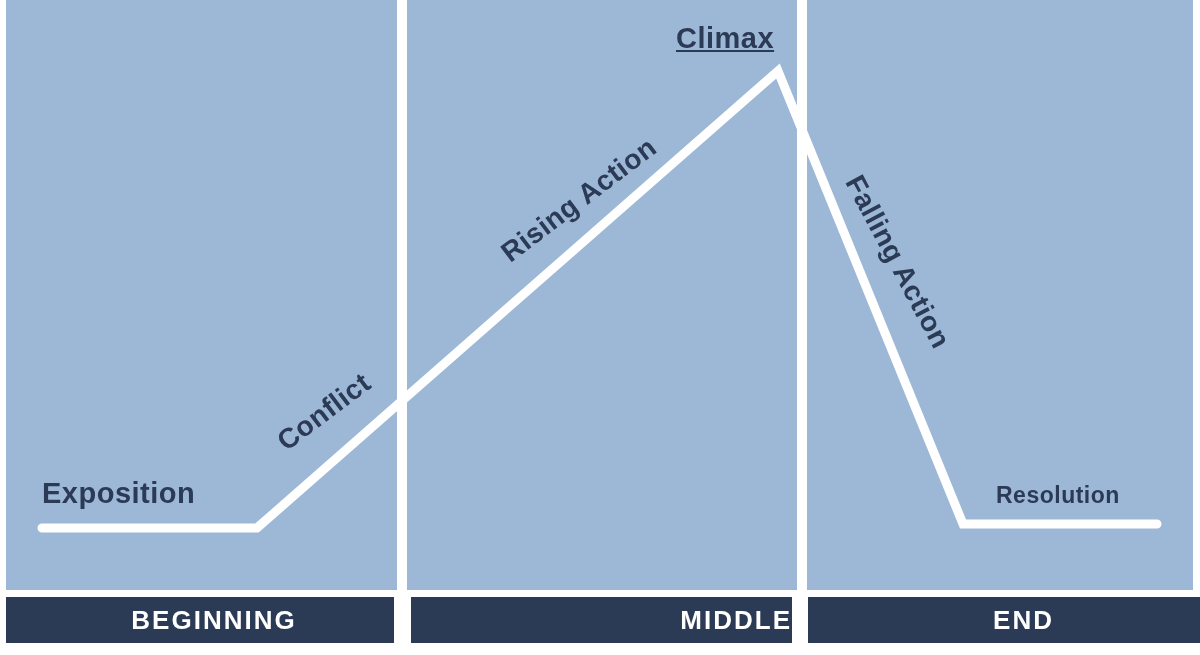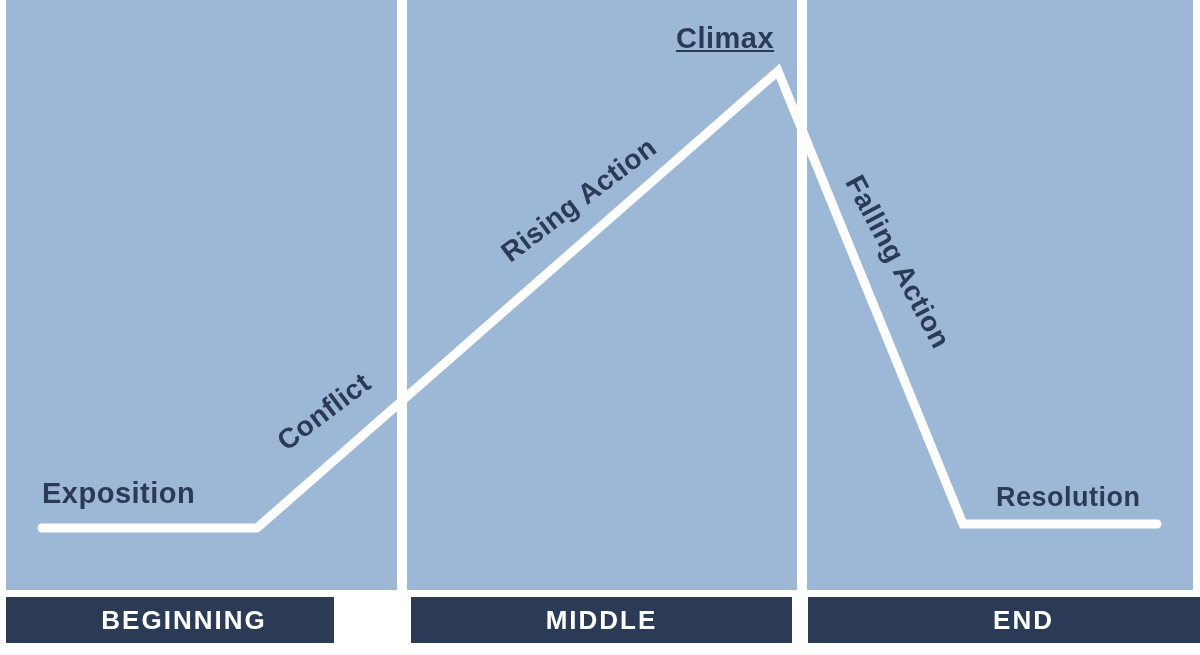--- a/index.html
+++ b/index.html
@@ -38,21 +38,21 @@
 
   .label {
     position: absolute;
     font-weight: bold;
     color: var(--navy);
     white-space: nowrap;
     letter-spacing: 0.5px;
   }
   .label-exposition { left: 42px;  top: 477px; font-size: 29px; }
   .label-climax     { left: 676px; top: 22px;  font-size: 29px; text-decoration: underline; }
-  .label-resolution { left: 996px; top: 482px; font-size: 27px; }
+  .label-resolution { left: 996px; top: 482px; font-size: 23px; }
   .label-conflict {
     left: 270px; top: 396px; font-size: 28px;
     transform: rotate(-37deg); transform-origin: center;
   }
   .label-rising {
     left: 486px; top: 184px; font-size: 28px;
     transform: rotate(-37deg); transform-origin: center;
   }
   .label-falling {
     left: 802px; top: 246px; font-size: 28px;
@@ -61,22 +61,22 @@
 
   .section-bar {
     position: absolute;
     top: 597px;
     height: 46px;
     background: var(--navy);
     display: flex;
     align-items: center;
     justify-content: center;
   }
-  .bar-1 { left: 6px;   width: 328px; padding-left: 28px; }
-  .bar-2 { left: 411px; width: 381px; }
+  .bar-1 { left: 6px;   width: 388px; padding-left: 28px; }
+  .bar-2 { left: 411px; width: 381px; justify-content: flex-end; }
   .bar-3 { left: 808px; width: 431px; }
   .section-bar span {
     color: var(--bar-text);
     font-size: 26px;
     font-weight: bold;
     letter-spacing: 2px;
   }
 </style>
 </head>
 <body>

